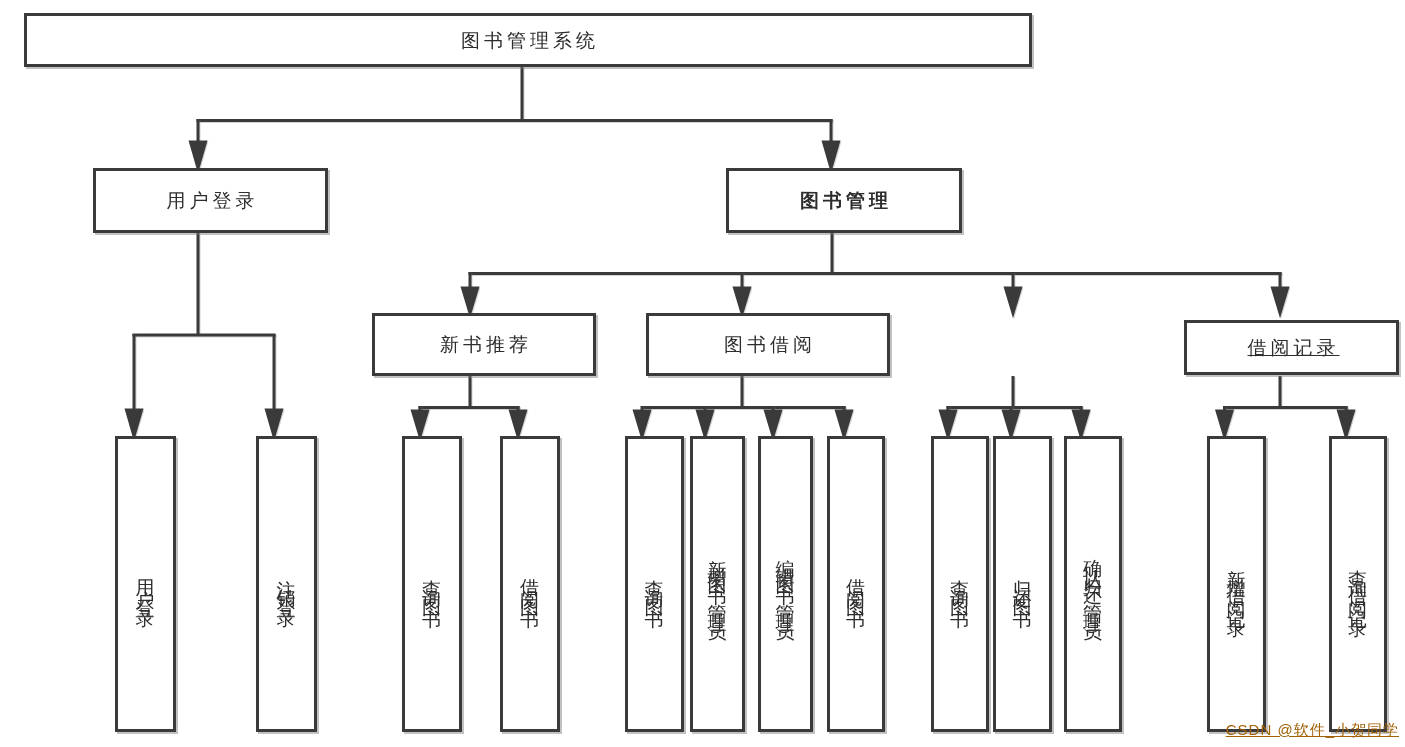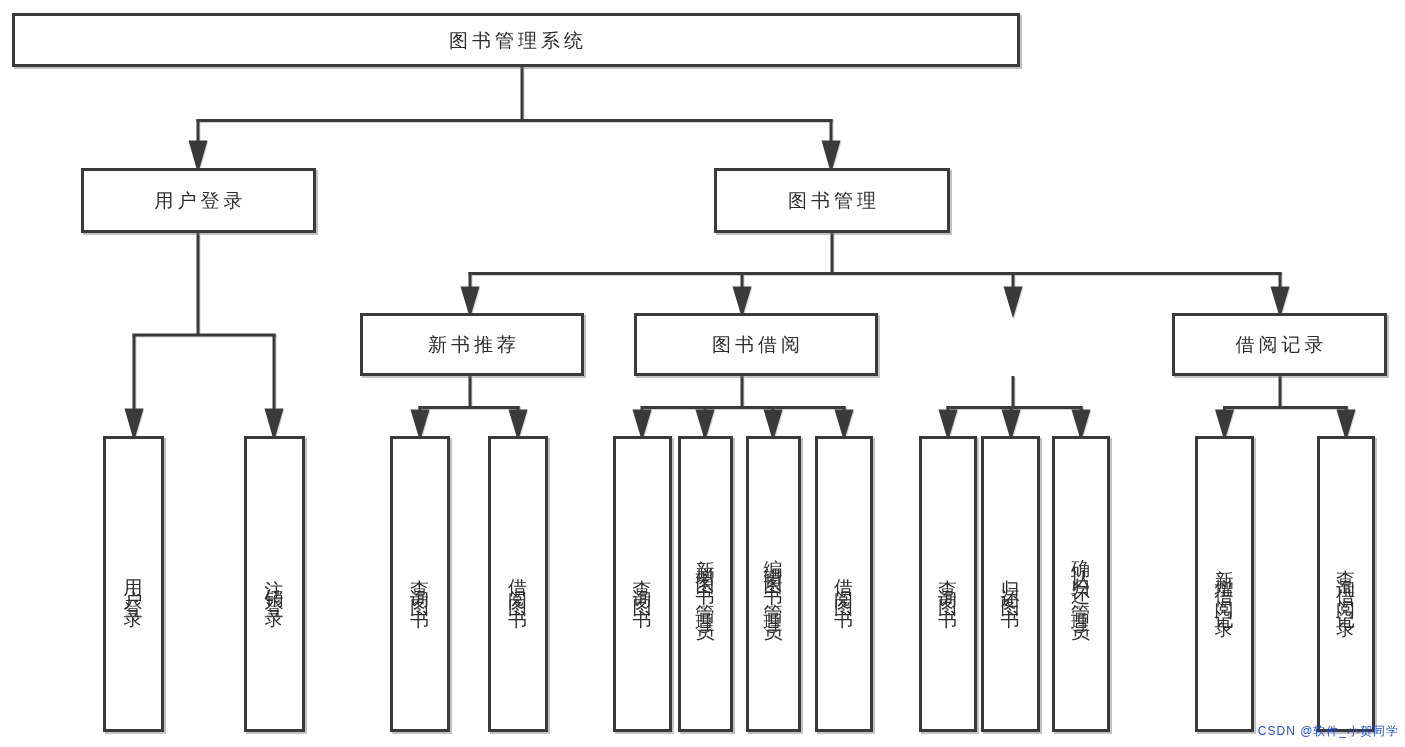--- a/index.html
+++ b/index.html
@@ -17,20 +17,21 @@
     position: absolute;
     z-index: 2;
     background: #ffffff;
     border: 3px solid #3a3a3a;
     box-shadow: 2px 2px 0 rgba(120,120,120,0.45);
     box-sizing: border-box;
     display: flex;
     align-items: center;
     justify-content: center;
     color: #2d2d2d;
+    margin-left: 12px;
   }
   .hlabel {
     font-size: 19px;
     letter-spacing: 4px;
     white-space: nowrap;
     line-height: 1;
     transform: translateX(2px); 
   }
   .vlabel {
     writing-mode: vertical-rl;
@@ -38,24 +39,25 @@
     font-size: 19px;
     letter-spacing: 10px;
     line-height: 1;
     white-space: nowrap;
   }
   .watermark {
     position: absolute;
     right: 6px;
     bottom: 7px;
     z-index: 3;
-    font-size: 12px;
+    font-size: 15px;
     letter-spacing: 1px;
-    color: #1d4ed8;
+    color: #a16207;
     white-space: nowrap;
+    text-decoration: underline;
   }
 </style>
 </head>
 <body>
 
 <div id="canvas">
 
   <svg id="wires" width="1405" height="747" viewBox="0 0 1405 747">
     <g stroke="#3a3a3a" stroke-width="3" fill="#3a3a3a">
 
@@ -127,31 +129,31 @@
     </g>
   </svg>
 
   <div class="box" style="left:12px; top:13px; width:1008px; height:54px;">
     <span class="hlabel">图书管理系统</span>
   </div>
 
   <div class="box" style="left:81px; top:168px; width:235px; height:65px;">
     <span class="hlabel">用户登录</span>
   </div>
-  <div class="box" style="left:714px; top:168px; width:236px; height:65px;">
+  <div class="box" style="left:714px; top:168px; width:236px; height:65px;font-weight:bold;">
     <span class="hlabel">图书管理</span>
   </div>
 
   <div class="box" style="left:360px; top:313px; width:224px; height:63px;">
     <span class="hlabel">新书推荐</span>
   </div>
   <div class="box" style="left:634px; top:313px; width:244px; height:63px;">
     <span class="hlabel">图书借阅</span>
   </div>
-  <div class="box" style="left:1172px; top:313px; width:215px; height:63px;">
+  <div class="box" style="left:1172px; top:320px; width:215px; height:55px;text-decoration:underline;">
     <span class="hlabel">借阅记录</span>
   </div>
 
   <div class="box" style="left:103px; top:436px; width:61px; height:296px;">
     <span class="vlabel">用户登录</span>
   </div>
   <div class="box" style="left:244px; top:436px; width:61px; height:296px;">
     <span class="vlabel">注销登录</span>
   </div>
 

